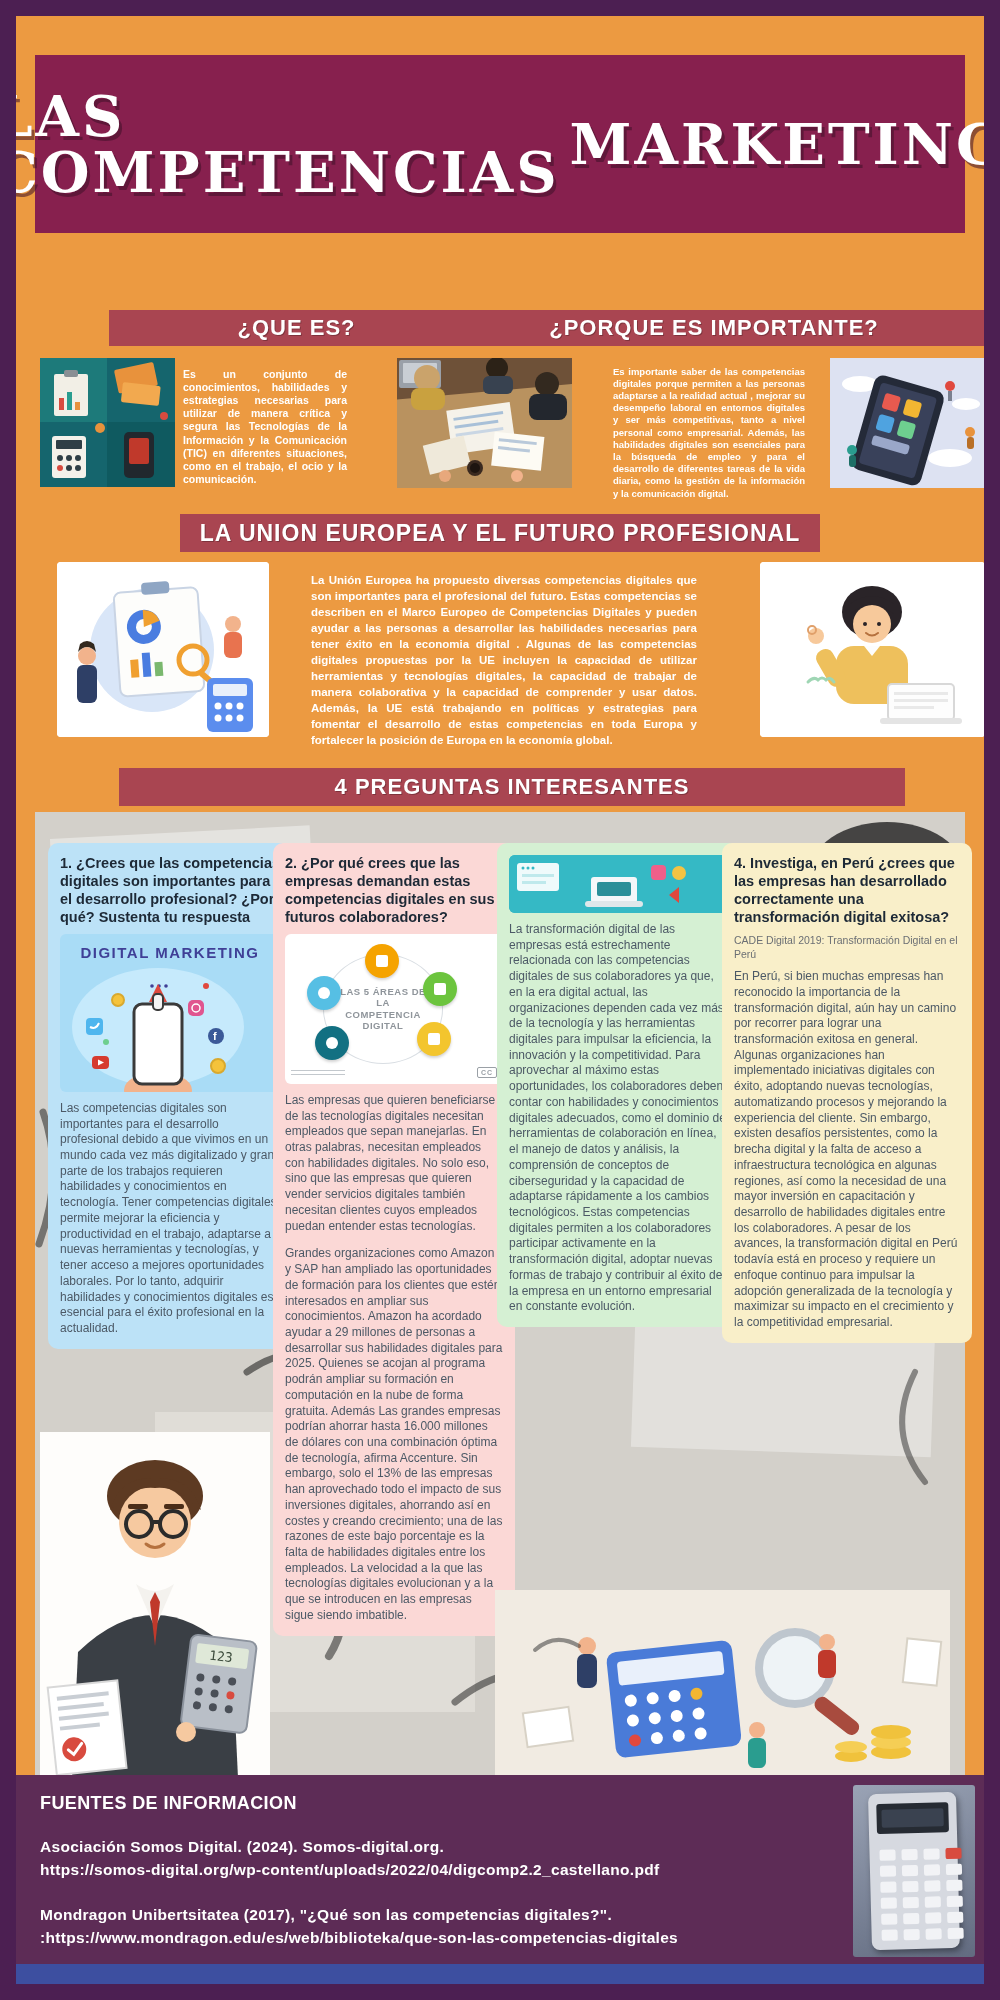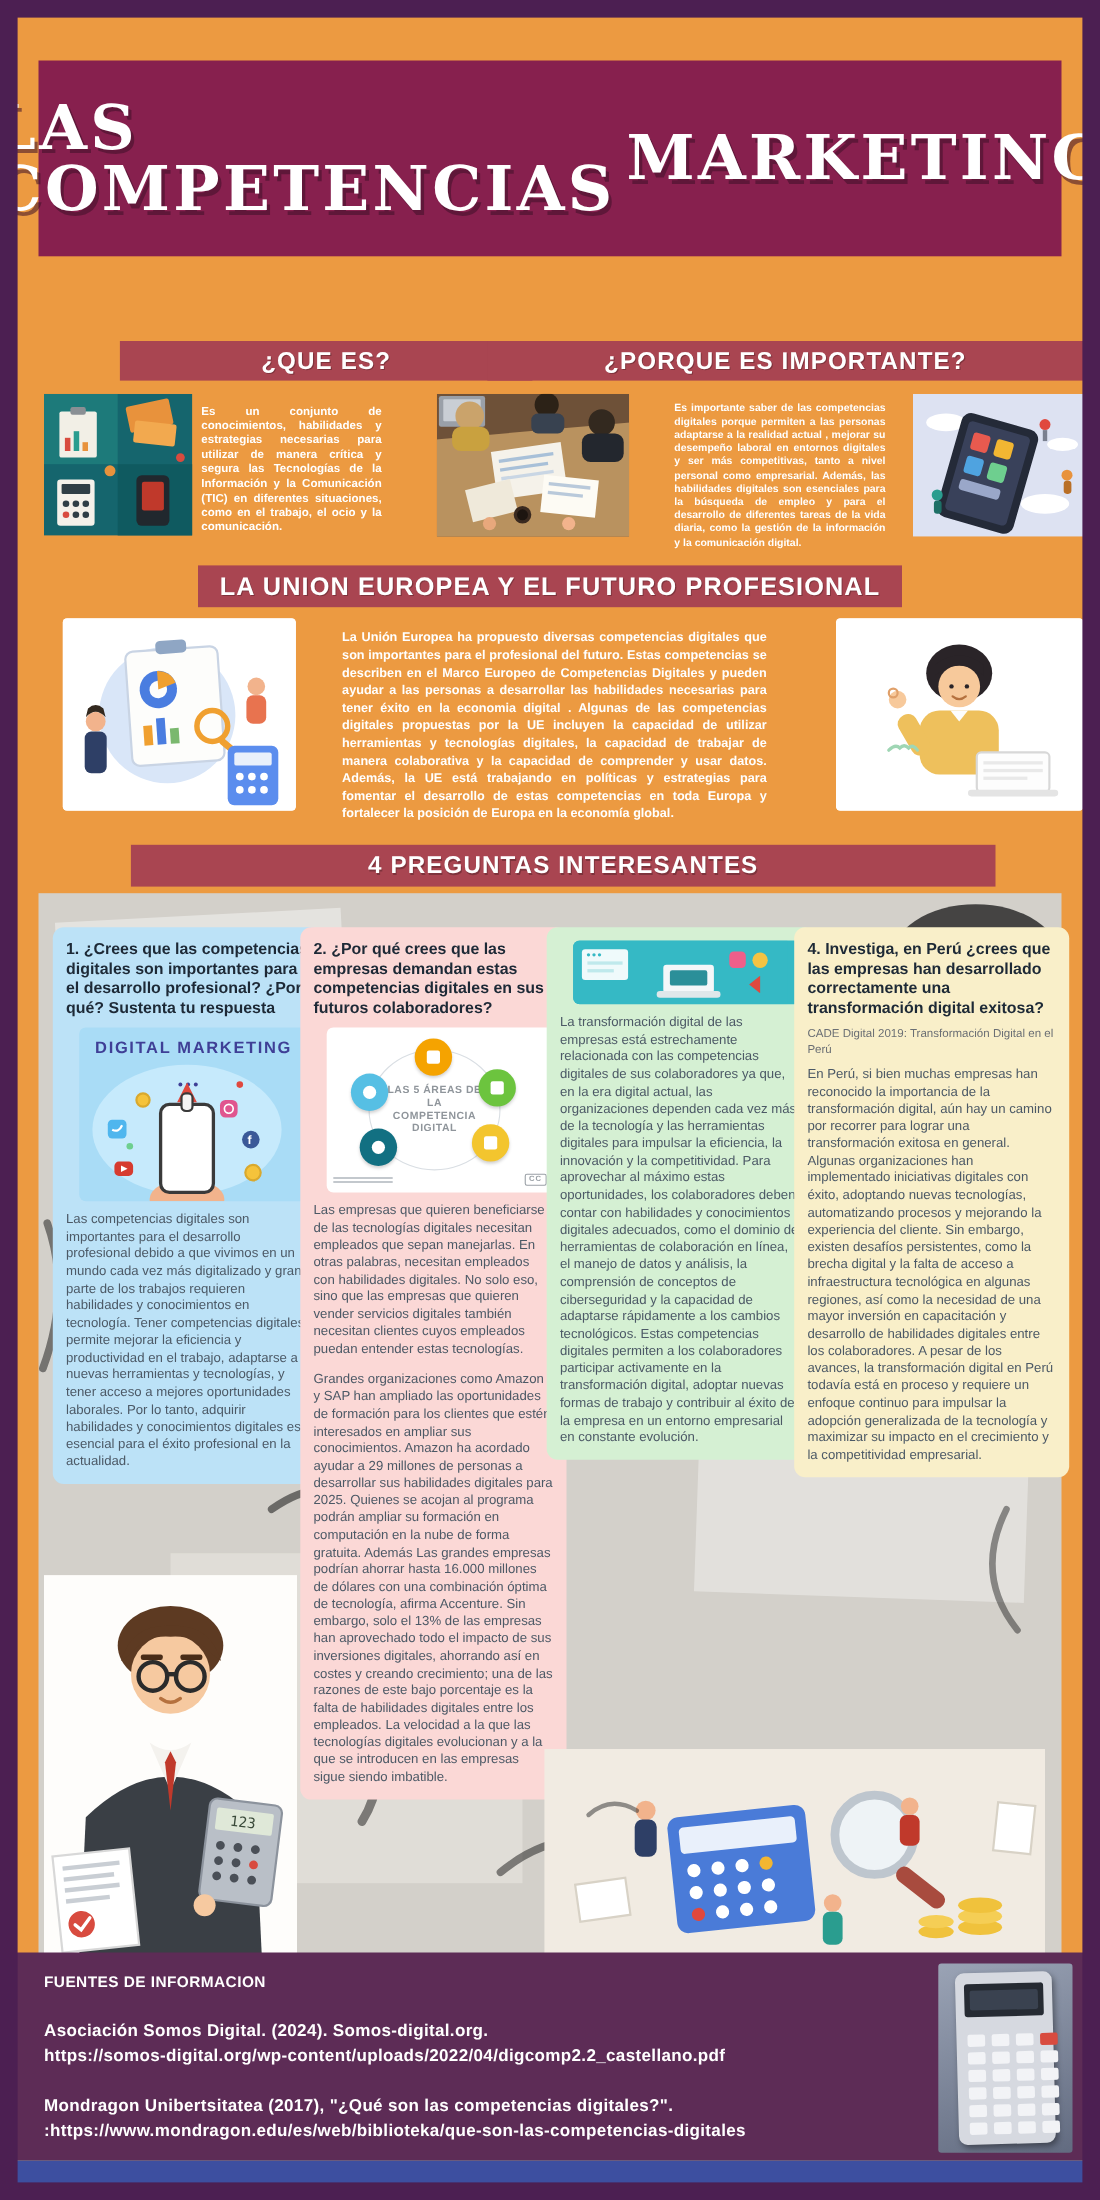--- a/index.html
+++ b/index.html
@@ -33,21 +33,21 @@
   .bg-photo{left:35px;top:812px;width:930px;height:966px;background:#d3d0ca;z-index:1;overflow:hidden;}
   
   .qcard{top:843px;border-radius:10px;padding:12px;z-index:2;}
   .qc1{left:48px;width:220px;background:#BCE2F7;}
   .qc2{left:273px;width:218px;background:#FBD8D6;}
   .qc3{left:497px;width:219px;background:#D5F0D3;}
   .qc4{left:722px;width:226px;background:#F9EFC9;}
   .qtitle{font-size:14.5px;font-weight:bold;color:#1d2936;line-height:1.24;margin:0 0 7px 0;}
   .qbody{font-size:12px;color:#4c5966;line-height:1.31;margin:0;}
   .qbody+.qbody{margin-top:12px;}
-  .qimg{position:relative;border-radius:6px;overflow:hidden;margin:0 0 9px 12px;}
+  .qimg{position:relative;border-radius:6px;overflow:hidden;margin:0 0 9px 0;}
   
   .dm{background:#A9DCF6;height:158px;}
   .dm-blob{position:absolute;left:12px;top:34px;width:172px;height:118px;background:#c6eafc;border-radius:50%;}
   .dm-title{position:absolute;left:0;right:0;top:10px;text-align:center;color:#3f3f96;font-weight:bold;
             font-size:15px;letter-spacing:1.5px;line-height:1.2;}
   
   .fa{background:#fff;height:150px;}
   .fa-ring{position:absolute;left:38px;top:20px;width:118px;height:108px;border:1.5px solid #d9dee3;border-radius:50%;}
   .fa-center{position:absolute;left:52px;top:52px;width:92px;text-align:center;color:#8f959b;font-weight:bold;
              font-size:9.5px;line-height:1.2;letter-spacing:.5px;}
@@ -61,21 +61,21 @@
   .c3i{background:#35b9c5;height:58px;}
   
   .vt{background:#2aa79e;height:82px;border-radius:3px;}
   .vt-strip{position:absolute;left:-8px;top:4px;width:110px;height:64px;background:#cfe9e4;opacity:.65;transform:rotate(-4deg);}
   .vt-t{position:absolute;color:#6e58ab;font-weight:bold;font-size:13px;}
   .vt-label{position:absolute;left:4px;bottom:4px;background:rgba(10,10,10,.85);color:#fff;font-size:8.5px;
             font-weight:bold;padding:1px 5px;border-radius:2px;letter-spacing:.3px;}
   .vt-caption{font-size:10.5px;color:#6b6f74;line-height:1.3;margin:5px 0 8px 0;}
   
   .footer{left:0;top:1775px;width:1000px;height:189px;background:#5D2C56;z-index:3;color:#fff;}
-  .f-head{position:absolute;left:40px;top:18px;font-size:14px;font-weight:bold;letter-spacing:.4px;}
+  .f-head{position:absolute;left:40px;top:18px;font-size:18px;font-weight:bold;letter-spacing:.4px;}
   .f-line{position:absolute;left:40px;font-size:15.5px;font-weight:bold;letter-spacing:.3px;white-space:nowrap;}
   .f1a{top:63px;} .f1b{top:86px;} .f2a{top:131px;} .f2b{top:154px;}
   
   .calcp{left:853px;top:1785px;width:122px;height:172px;z-index:4;border-radius:3px;
          background:linear-gradient(160deg,#9aa3b5,#626b80);overflow:hidden;}
   .calc-body{position:absolute;left:17px;top:8px;width:88px;height:156px;background:#d6d9e0;border-radius:8px;
              transform:rotate(-1.5deg);box-shadow:2px 3px 6px rgba(0,0,0,.4);}
   .calc-screen{position:absolute;left:8px;top:10px;width:72px;height:30px;background:#262b33;border-radius:3px;}
   .calc-screen i{position:absolute;left:5px;top:6px;width:62px;height:18px;background:#3a4250;border-radius:2px;display:block;}
   .calc-key{position:absolute;left:10px;top:56px;width:16px;height:11px;background:#f2f3f6;border-radius:2px;

